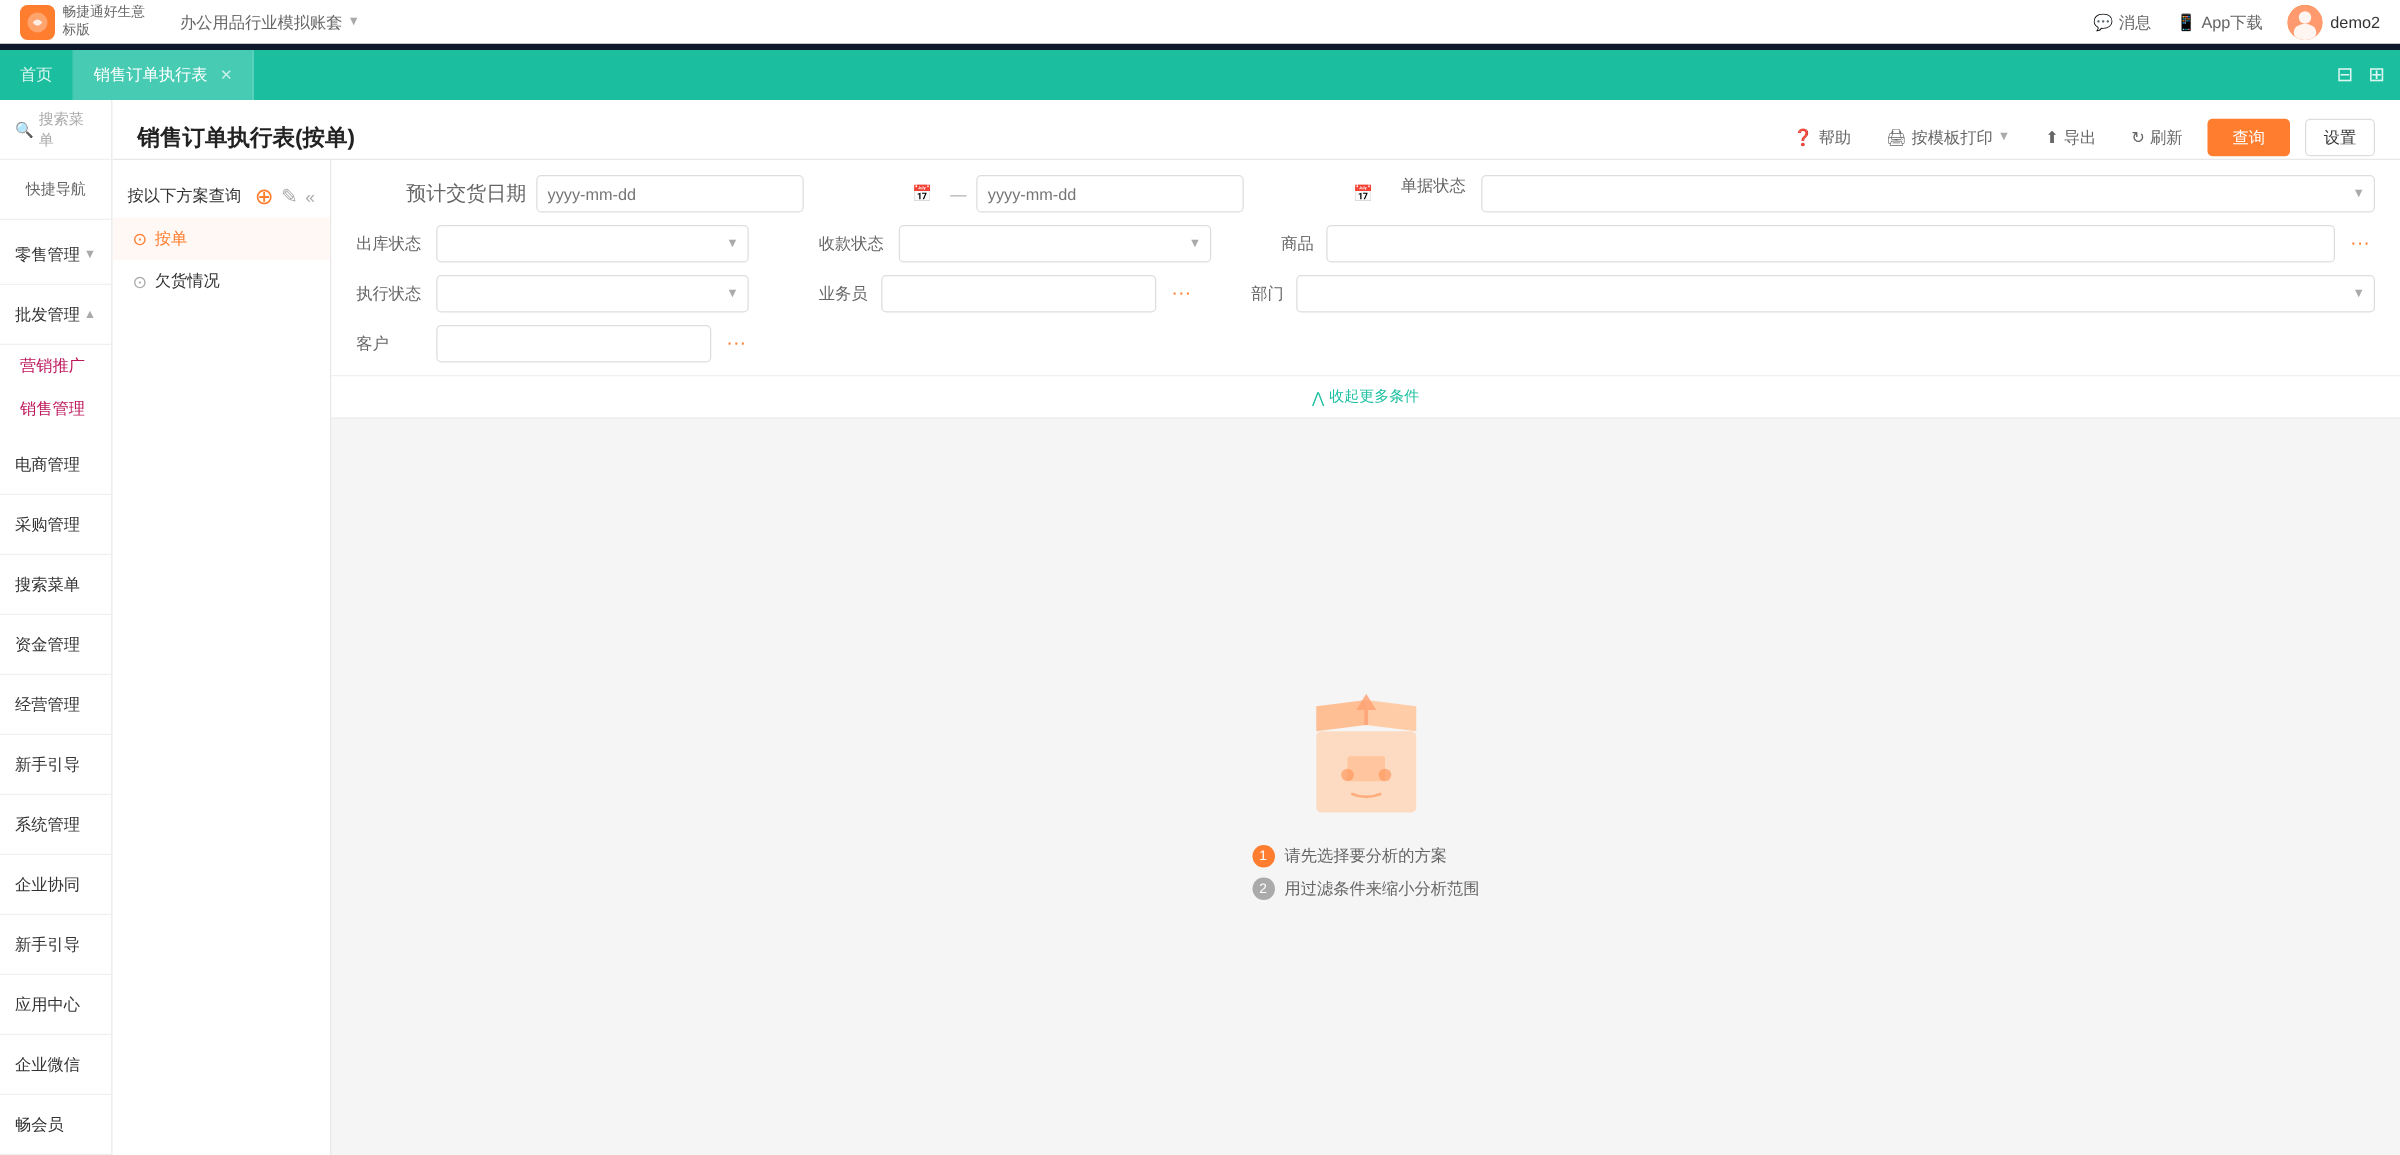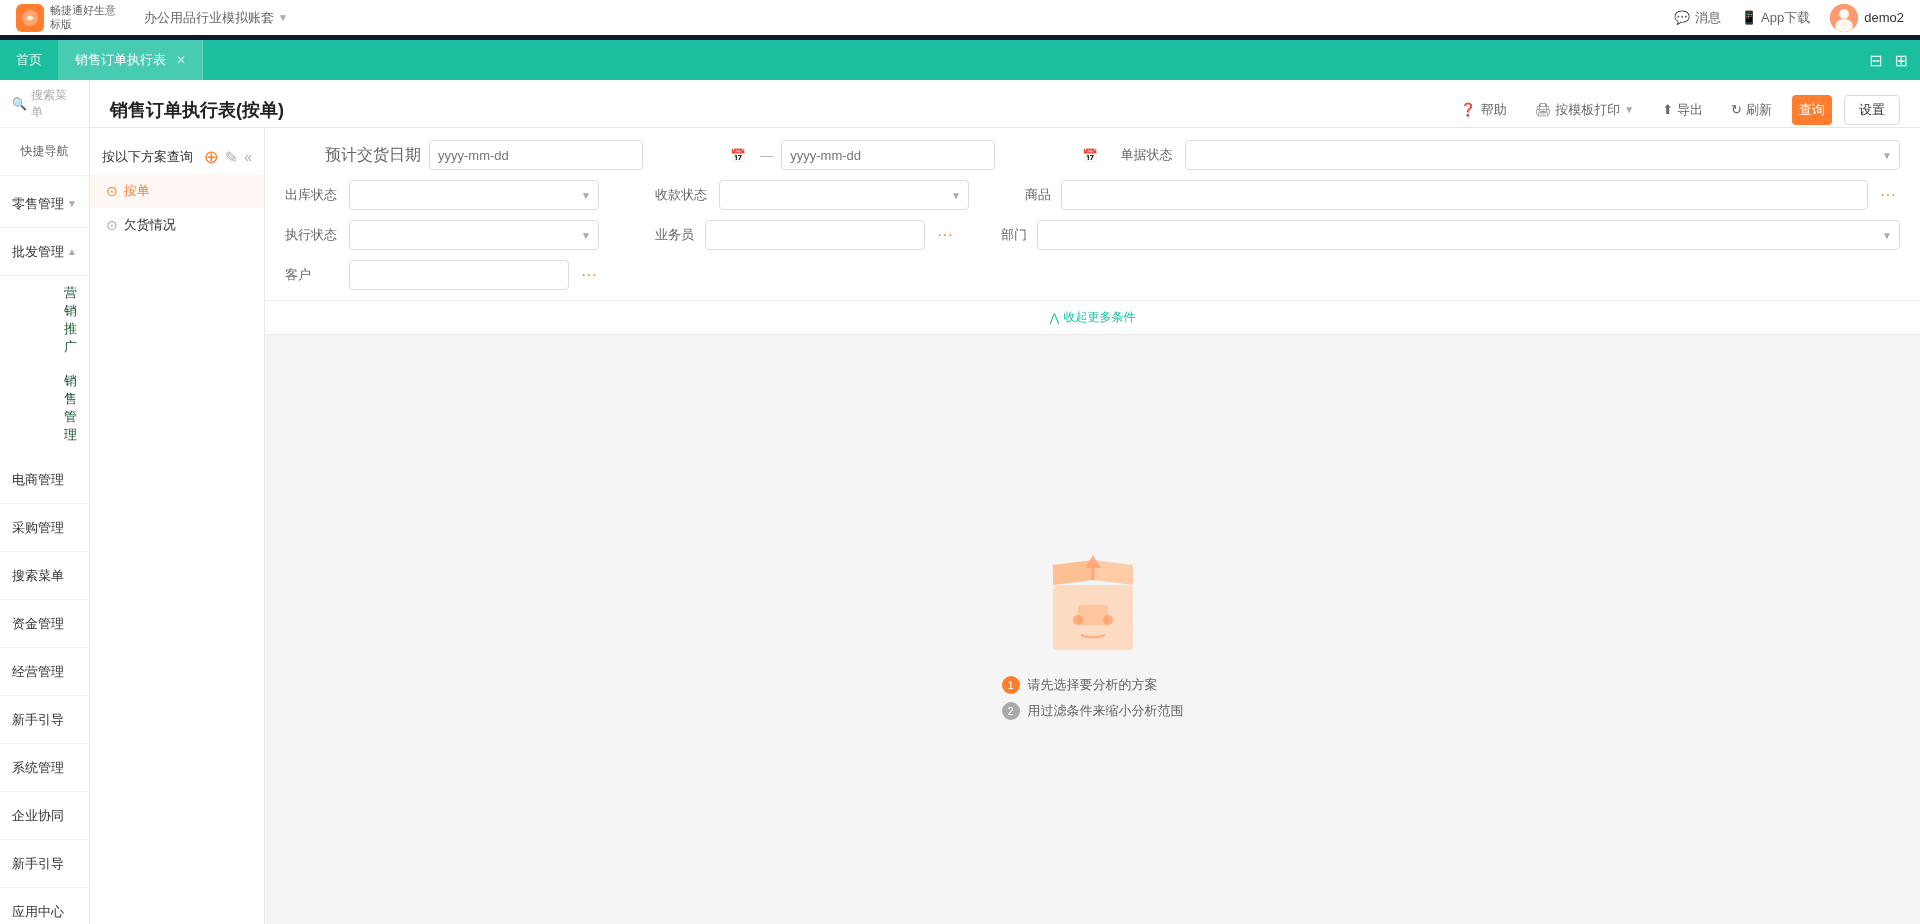--- a/index.html
+++ b/index.html
@@ -191,21 +191,21 @@
       font-size: 13px;
       cursor: pointer;
       padding: 4px 8px;
       border-radius: 4px;
     }
     .btn-primary {
       background: #ff7d2e;
       color: #fff;
       border: none;
       border-radius: 4px;
-      padding: 6px 7px;
+      padding: 6px 20px;
       font-size: 13px;
       cursor: pointer;
     }
     .btn-setting {
       background: #fff;
       color: #333;
       border: 1px solid #ddd;
       border-radius: 4px;
       padding: 5px 14px;
       font-size: 13px;
@@ -248,22 +248,21 @@
       cursor: pointer;
       font-size: 13px;
       gap: 6px;
     }
     .plan-item.active { color: #ff7d2e; background: #fff8f5; }
     .plan-item-icon { font-size: 14px; }
     .plan-item-sub {
       padding: 8px 16px 8px 32px;
       cursor: pointer;
       font-size: 13px;
-      color: #14532d;
-      margin-left: 48px;
+      color: #be185d;
     }
 
     
     .main-content {
       flex: 1;
       overflow: auto;
       display: flex;
       flex-direction: column;
     }
     .filter-input {
@@ -576,21 +575,21 @@
                 <input type="text" class="filter-input" placeholder="yyyy-mm-dd" style="padding-right: 28px;">
                 <span style="position:absolute;right:6px;top:50%;transform:translateY(-50%);color:#ff7d2e;font-size:13px;">📅</span>
               </div>
               <span style="color:#aaa;">—</span>
               <div style="position:relative;flex:1;">
                 <input type="text" class="filter-input" placeholder="yyyy-mm-dd" style="padding-right: 28px;">
                 <span style="position:absolute;right:6px;top:50%;transform:translateY(-50%);color:#ff7d2e;font-size:13px;">📅</span>
               </div>
             </div>
 
-            <div style="display:flex;align-items:center;gap:8px;flex:1;">
+            <div style="display:flex;align-items:flex-start;gap:8px;flex:1;">
               <span style="font-size:13px;color:#666;min-width:56px;">单据状态</span>
               <div class="filter-select-wrapper">
                 <select class="filter-select">
                   <option value=""></option>
                 </select>
                 <span class="chevron">▼</span>
               </div>
             </div>
           </div>
 

